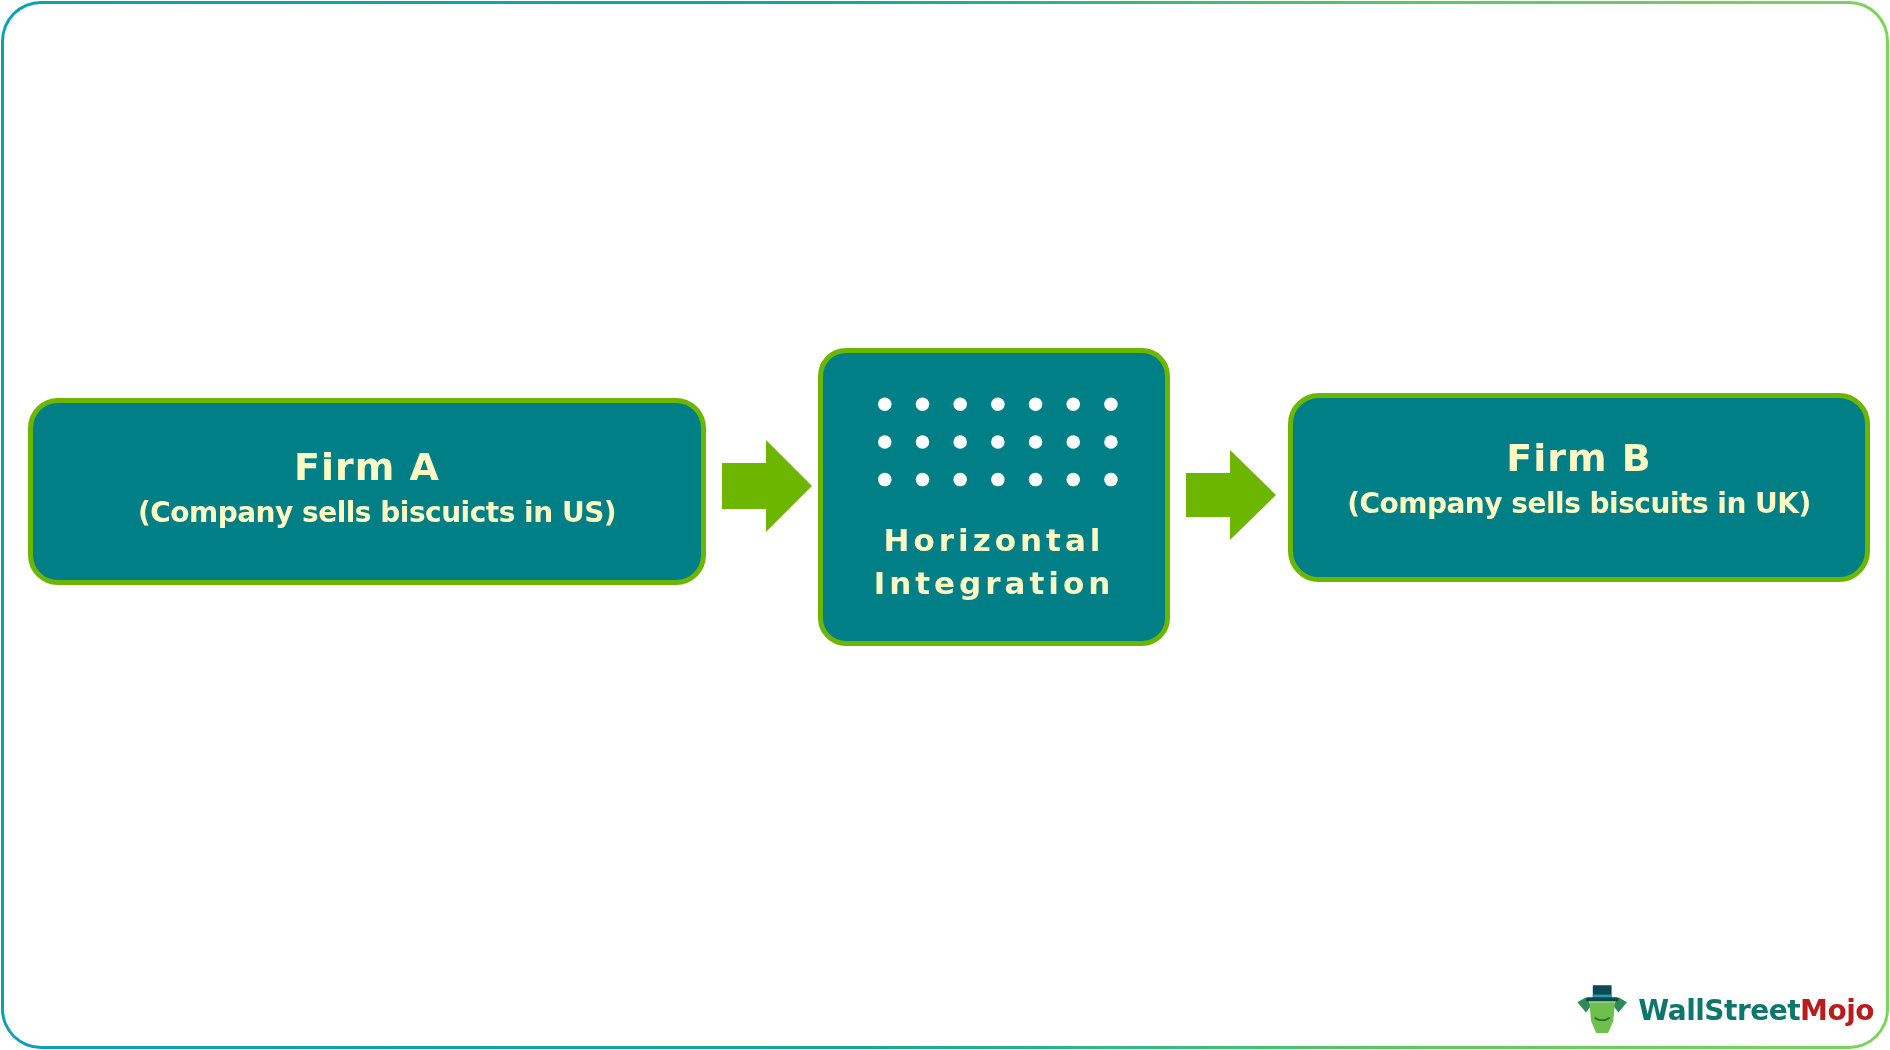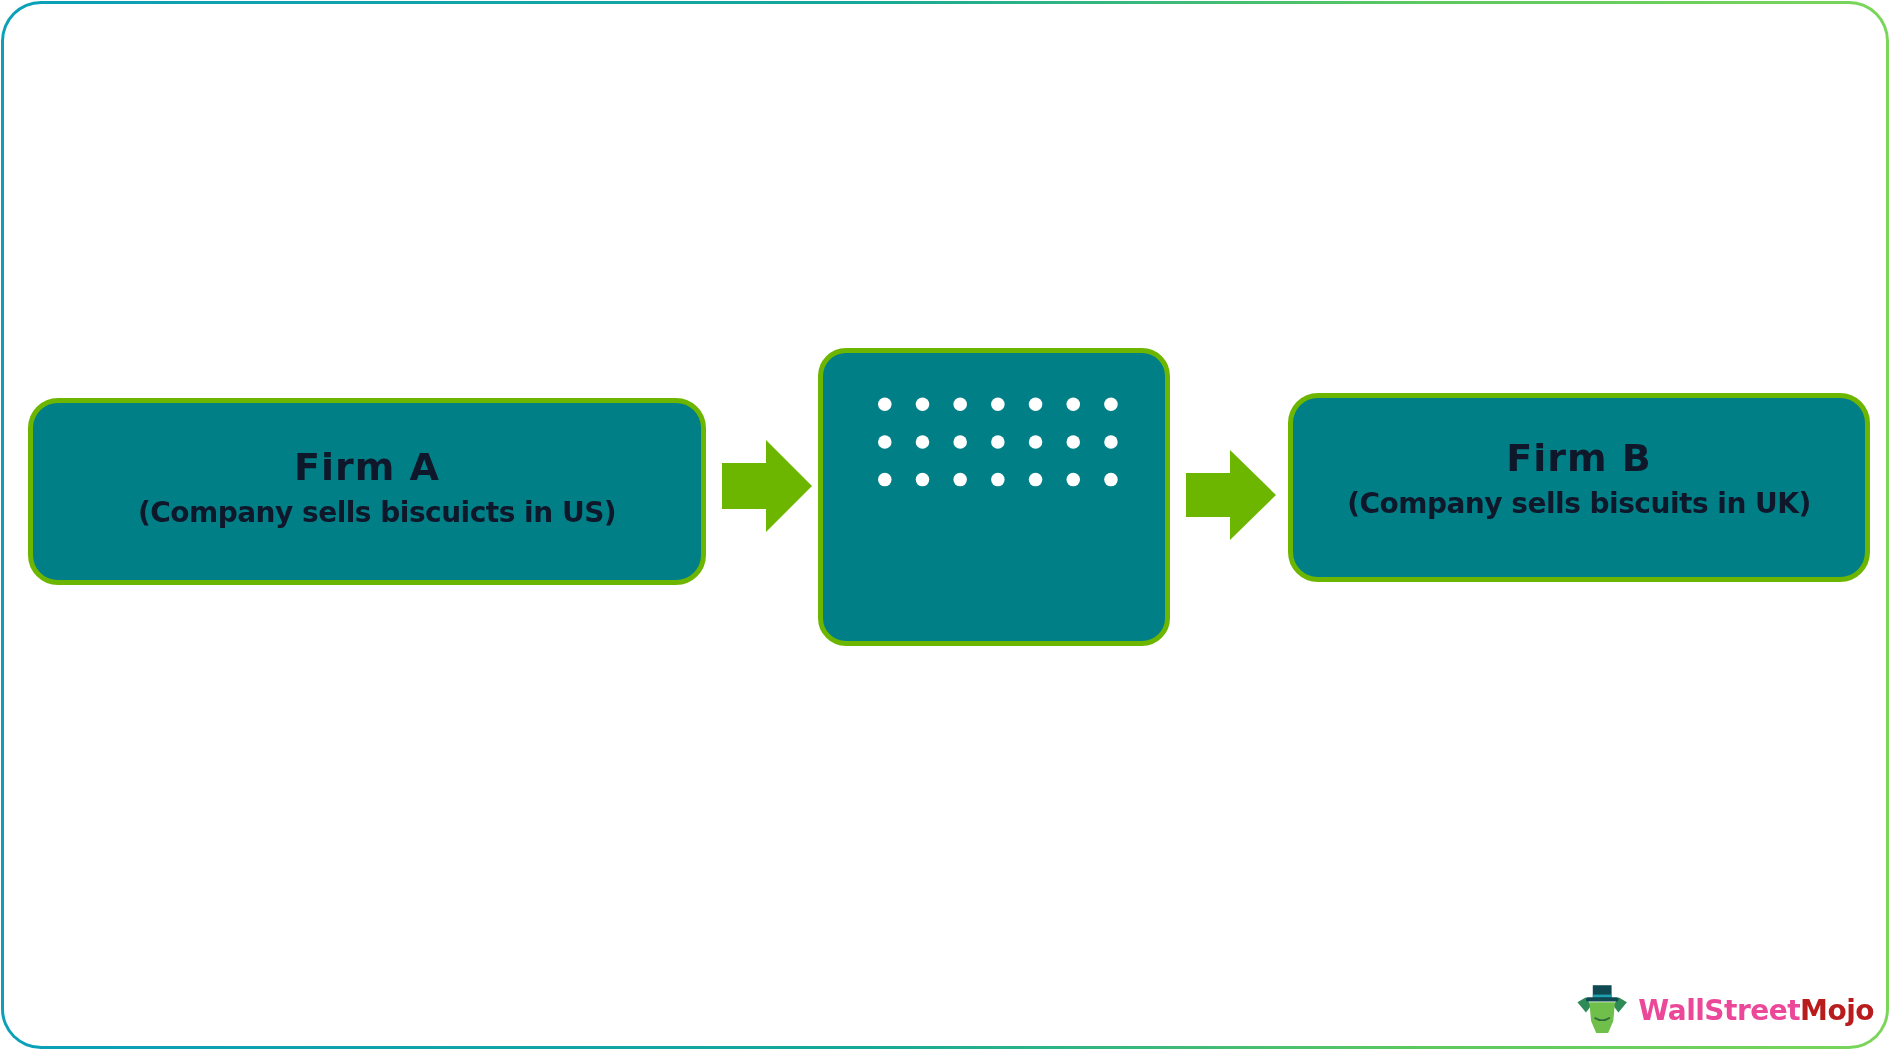--- a/index.html
+++ b/index.html
@@ -7,40 +7,40 @@
   .frame {
     position: absolute; left: 1px; top: 1px; width: 1888px; height: 1048px;
     border-radius: 40px; box-sizing: border-box;
     padding: 3px;
     background: linear-gradient(90deg, #0aa0b8 0%, #14a89a 45%, #5cc860 75%, #7ad65a 100%);
   }
   .frame-inner { width: 100%; height: 100%; background: #ffffff; border-radius: 37px; }
   .box {
     position: absolute; box-sizing: border-box;
     background: #007f86; border: 5px solid #6db600; border-radius: 30px;
-    color: #0f172a; text-align: center;
+    color: #fef9c3; text-align: center;
     display: flex; flex-direction: column; align-items: center; justify-content: center;
   }
   .firm-a { left: 28px; top: 398px; width: 678px; height: 187px; }
-  .firm-b { left: 1288px; top: 393px; width: 582px; height: 189px; }
+  .firm-b { left: 1288px; top: 393px; width: 582px; height: 189px; border-radius: 31px; }
   .mid { left: 818px; top: 348px; width: 352px; height: 298px; border-radius: 28px; justify-content: flex-start; }
   .title { font-weight: bold; font-size: 38px; letter-spacing: 1px; line-height: 50px; }
   .sub { font-weight: bold; font-size: 28px; letter-spacing: -0.5px; line-height: 42px; }
   .firm-a .title { margin-top: -8px; }
   .firm-a .sub { margin-left: 20px; }
   .firm-b .title { margin-top: -18px; }
   .dots { position: absolute; left: 0; top: 0; width: 100%; height: 100%; }
   .mid-label {
     position: absolute; left: 0; width: 100%; top: 166px;
     font-weight: bold; font-size: 31px; letter-spacing: 4px; line-height: 43px;
   }
   .arrow { position: absolute; }
   .logo { position: absolute; left: 1574px; top: 978px; width: 300px; height: 64px; display: flex; align-items: center; }
   .logo-text { font-weight: bold; font-size: 28px; letter-spacing: -0.5px; margin-left: 8px; }
-  .logo-text .w { color: #ec4899; }
+  .logo-text .w { color: #0f766e; }
   .logo-text .m { color: #b91c1c; }
 </style>
 </head>
 <body>
 
 <div class="frame">
     <div class="frame-inner"></div>
   </div>
 
 <div class="box firm-a">
@@ -69,20 +69,24 @@
       <circle cx="258" cy="92" r="7" fill="#ffffff"></circle>
       <circle cx="297" cy="92" r="7" fill="#ffffff"></circle>
       <circle cx="63" cy="131" r="7" fill="#ffffff"></circle>
       <circle cx="102" cy="131" r="7" fill="#ffffff"></circle>
       <circle cx="141" cy="131" r="7" fill="#ffffff"></circle>
       <circle cx="180" cy="131" r="7" fill="#ffffff"></circle>
       <circle cx="219" cy="131" r="7" fill="#ffffff"></circle>
       <circle cx="258" cy="131" r="7" fill="#ffffff"></circle>
       <circle cx="297" cy="131" r="7" fill="#ffffff"></circle>
     </svg>
+  <div class="mid-label">
+    <div>Horizontal</div>
+    <div>Integration</div>
+  </div>
 </div>
 
 <svg class="arrow" style="left:1186px;top:450px" width="92" height="90" viewBox="0 0 92 90">
   <polygon points="0,23 44,23 44,0 90,45 44,90 44,67 0,67" fill="#6db600"></polygon>
 </svg>
 
 <div class="box firm-b">
   <div class="title">Firm B</div>
   <div class="sub">(Company sells biscuits in UK)</div>
 </div>

